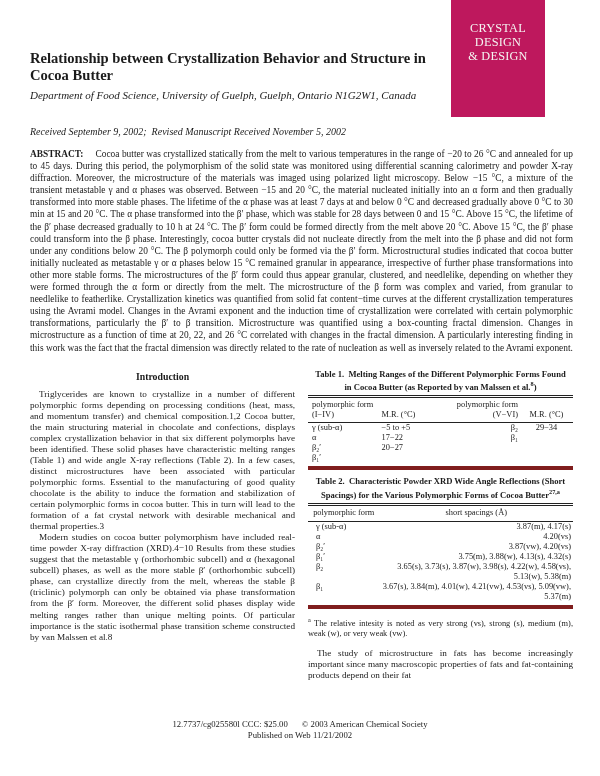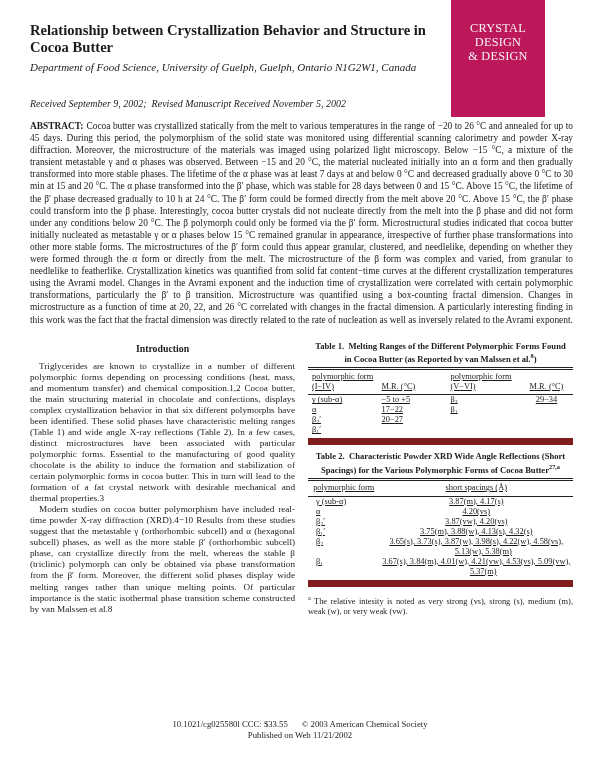--- a/index.html
+++ b/index.html
@@ -13,71 +13,70 @@
   }
   .masthead {
     position: absolute; left: 451px; top: 0;
     width: 94px; height: 117px;
     background: #be185d;
     color: #f5f5f2;
     text-align: center;
   }
   .jname { margin-top: 22px; font-size: 12.3px; line-height: 13.8px; letter-spacing: 0.2px; }
   .jmeta { margin-top: 9px; font-size: 10.2px; line-height: 12.4px; }
-  .content { padding: 22px 27px 0 30px; }
+  .content { padding: 50px 27px 0 30px; }
   .title {
     margin: 0; width: 410px;
     font-size: 14.6px; font-weight: bold; line-height: 17px;
   }
   .authors { margin-top: 9px; font-size: 10.5px; }
   .affiliation { margin-top: 5px; font-size: 11px; font-style: italic; }
   .received { margin-top: 25px; font-size: 10px; font-style: italic; }
   .abstract {
     margin: 11px 0 0 0;
     font-size: 9.4px; line-height: 12.1px; text-align: justify;
   }
-  .ab-label { margin-right: 3px; }
+  .ab-label { margin-right: 12px; }
   .cols { display: flex; gap: 13px; margin-top: 15px; }
   .col { width: 266px; }
   .col h2 {
     margin: 2px 0 7px 0; font-size: 9.8px; text-align: center; font-weight: bold;
   }
   .col p {
     margin: 0; font-size: 9.2px; line-height: 11.05px; text-align: justify;
   }
   .indent { text-indent: 9px; }
   .tbl-title {
     font-size: 8.6px; font-weight: bold; text-align: center;
     line-height: 10.4px; margin: 0 4px 3px 4px;
   }
   .tbl-title sup, .tbl-note sup { font-size: 6.3px; }
   table.tbl {
     width: 100%; border-collapse: collapse;
-    border-top: 3px double #222; border-bottom: 7px solid #7f1d1d;
+    border-top: 3px double #222; border-bottom: 4px solid #7f1d1d;
     margin-bottom: 6px;
-    text-decoration: underline;
   }
   .tbl th {
     font-weight: normal; font-size: 8.4px; line-height: 9.6px;
     border-bottom: 1px solid #222; padding: 2px 2px 3px 2px;
     vertical-align: bottom;
   }
   .tbl td {
     font-size: 8.4px; line-height: 10px; padding: 0 2px; vertical-align: top;
   }
   .tbl tr:first-child td { padding-top: 2px; }
   .tbl tr:last-child td { padding-bottom: 3px; }
   .t1 th:nth-child(1), .t1 td:nth-child(1) { text-align: left; padding-left: 4px; width: 27%; }
   .t1 th:nth-child(2), .t1 td:nth-child(2) { text-align: left; width: 26%; }
-  .t1 th:nth-child(3), .t1 td:nth-child(3) { text-align: left; width: 27%; }
+  .t1 th:nth-child(3), .t1 td:nth-child(3) { text-align: right; width: 27%; }
   .t1 th:nth-child(4), .t1 td:nth-child(4) { text-align: center; width: 20%; }
   .t2 th:nth-child(1) { text-align: center; width: 27%; margin-top: 8px; }
   .t2 td:nth-child(1) { text-align: left; padding-left: 8px; }
   .t2 th:nth-child(2) { text-align: center; }
-  .t2 td:nth-child(2) { text-align: center; padding-left: 16px; text-indent: -14px; }
+  .t2 td:nth-child(2) { text-align: right; padding-left: 16px; text-indent: -14px; }
   .tbl-note {
     font-size: 8.4px; line-height: 10.2px; text-align: justify;
     margin: 2px 0 9px 0;
   }
   .footer {
     position: absolute; left: 0; top: 719px; width: 600px;
     text-align: center; font-size: 8.7px; line-height: 11px;
   }
   .footer .gap { display: inline-block; width: 14px; }
 </style>
@@ -175,23 +174,24 @@
             <td>3.65(s), 3.73(s), 3.87(w), 3.98(s), 4.22(w), 4.58(vs), 5.13(w), 5.38(m)</td>
           </tr>
           <tr>
             <td>β₁</td>
             <td>3.67(s), 3.84(m), 4.01(w), 4.21(vw), 4.53(vs), 5.09(vw), 5.37(m)</td>
           </tr>
         </tbody>
           </table>
         <div class="tbl-note"><sup>a</sup> <span>The relative intesity is noted as very strong (vs), strong (s), medium (m), weak (w), or very weak (vw).</span></div>
 
+        <p class="indent">The study of microstructure in fats has become increasingly important since many macroscopic properties of fats and fat-containing products depend on their fat</p>
       </div>
 
     </div>
   </div>
 
   <div class="footer">
-    <div><span>10.1021/cg025580l CCC: $33.55</span><span class="gap"></span><span>© 2003 American Chemical Society</span></div>
+    <div><span>12.7737/cg025580l CCC: $25.00</span><span class="gap"></span><span>© 2003 American Chemical Society</span></div>
     <div>Published on Web 11/21/2002</div>
   </div>
 
 </div>
 
 </body></html>

